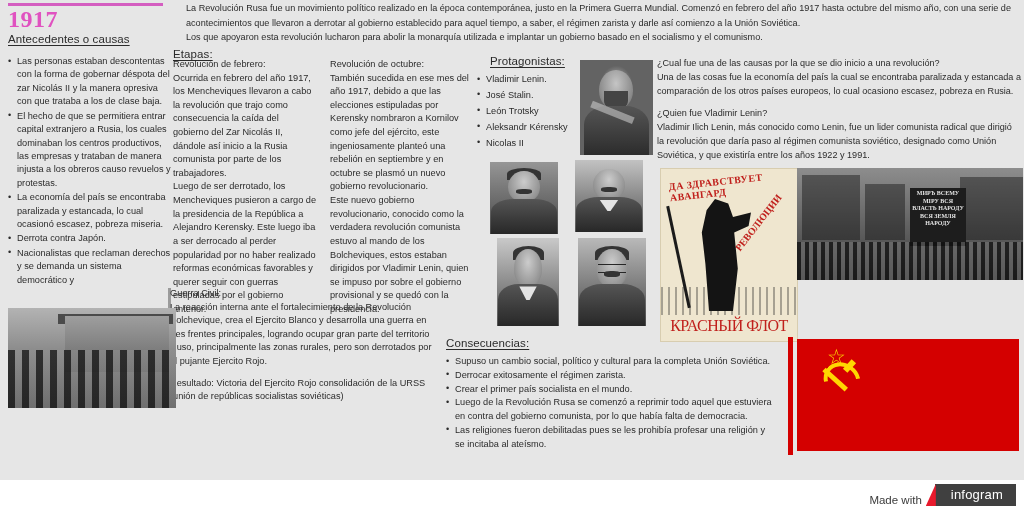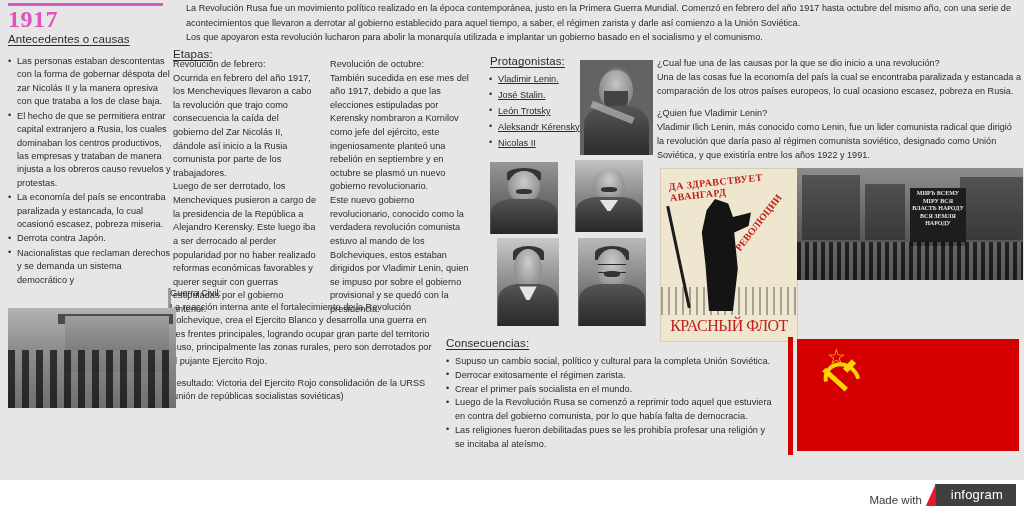--- a/index.html
+++ b/index.html
@@ -133,24 +133,23 @@
   }
 
   
   #protagonistas-heading {
     position: absolute;
     left: 490px;
     top: 55px;
   }
   #protagonistas-list {
     position: absolute;
-    left: 489px;
+    left: 477px;
     top: 72px;
     width: 92px;
-    text-decoration: underline;
   }
   #protagonistas-list li {
     font-size: 9.2px;
     line-height: 1.62;
     white-space: nowrap;
   }
 
   
   #qa-block {
     position: absolute;

